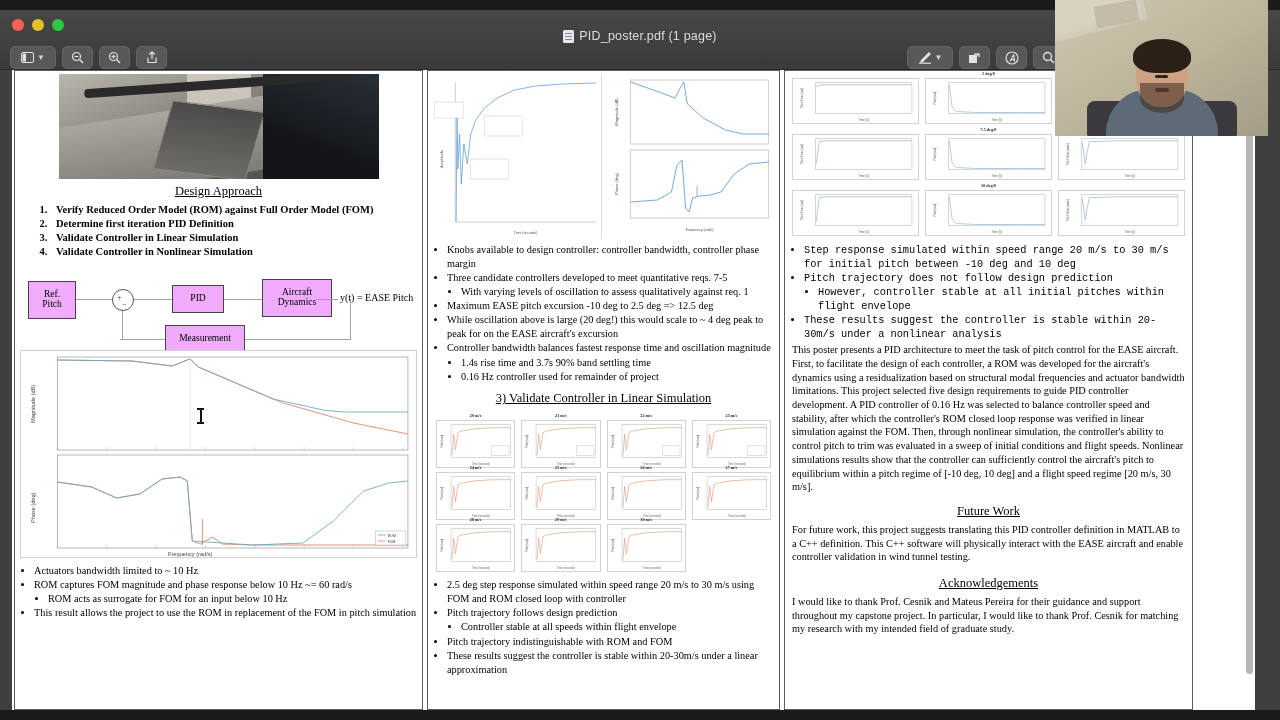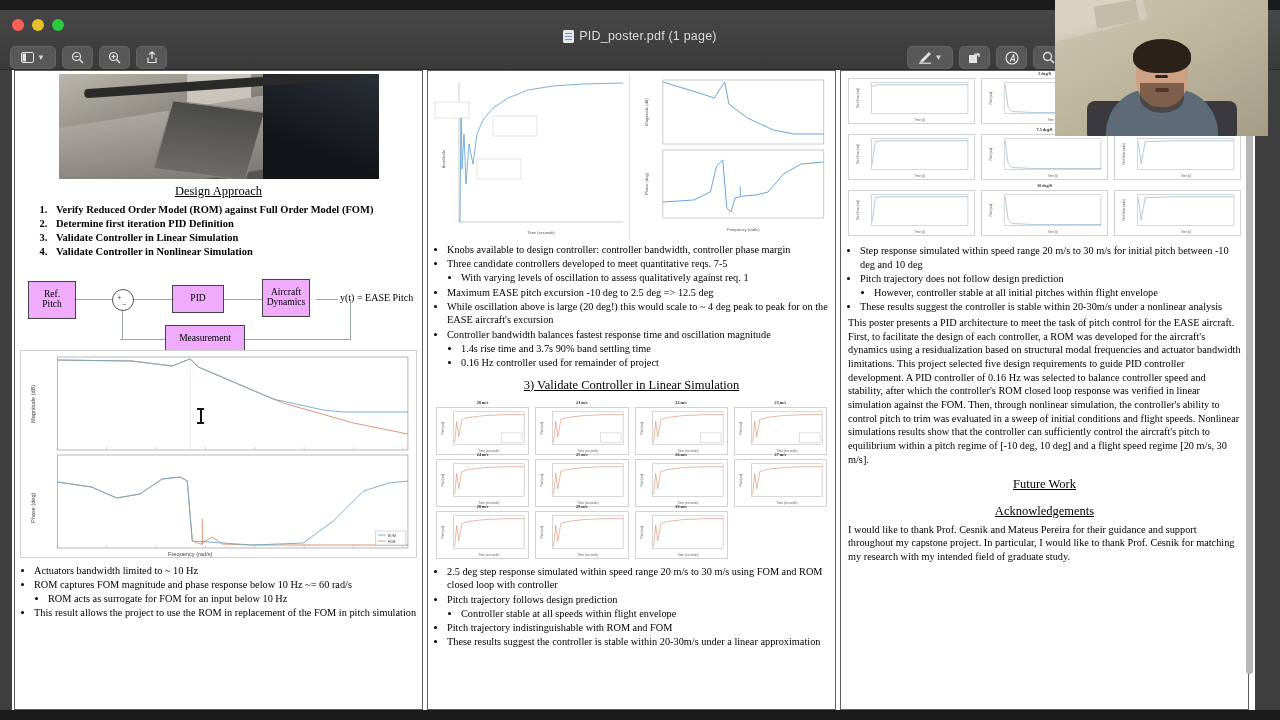--- a/index.html
+++ b/index.html
@@ -60,21 +60,21 @@
     position: absolute; left: 12px; top: 0; width: 1243px; height: 640px;
     background: #fff;
   }
   .cols { display: flex; height: 100%; padding: 0; }
   .col {
     border: 1px solid #5d5d5d; margin: 0 2px; padding: 3px 5px;
     font-family: "Liberation Serif", serif; color: #000;
     position: relative; overflow: hidden;
   }
   .col1 { width: 409px; }
-  .col2 { width: 409px; }
+  .col2 { width: 353px; }
   .col3 { width: 409px; }
 
   .sec-title {
     text-align: center; font-weight: normal; font-size: 12.5px;
     text-decoration: underline; margin: 5px 0 4px;
     font-family: "Liberation Serif", serif;
   }
   ol.approach { list-style: decimal; margin: 0 0 0 30px; font-size: 10.5px; line-height: 1.33; font-weight: bold; }
   ol.approach li { margin-bottom: 0px; padding-left: 6px; }
   ul.sub { list-style: square; margin: 0 0 0 18px; }
@@ -339,21 +339,21 @@
             <div class="bd">
               <div class="box" style="left:8px;  top:14px; width:48px; height:38px;">Ref.<br>Pitch</div>
               <div class="ln" style="left:56px; top:32px; width:36px; height:1px;"></div>
               <div class="circ" style="left:92px; top:22px;">
                 <span style="left:4px; top:3px;">+</span>
                   <span style="left:9px; top:10px;">−</span>
               </div>
               <div class="ln" style="left:114px; top:32px; width:38px; height:1px;"></div>
               <div class="box" style="left:152px; top:18px; width:52px; height:28px;">PID</div>
               <div class="ln" style="left:204px; top:32px; width:38px; height:1px;"></div>
-              <div class="box" style="left:242px; top:12px; width:48px; height:38px;">Aircraft<br>Dynamics</div>
+              <div class="box" style="left:242px; top:12px; width:70px; height:38px;">Aircraft<br>Dynamics</div>
               <div class="ln" style="left:296px; top:32px; width:22px; height:1px;"></div>
               <div class="lbl" style="left:320px; top:25px; font-size:10px;">y(t) = EASE Pitch</div>
               <div class="ln" style="left:330px; top:32px; width:1px; height:40px;"></div>
               <div class="ln" style="left:225px; top:72px; width:106px; height:1px;"></div>
               <div class="box" style="left:145px; top:58px; width:80px; height:28px;">Measurement</div>
               <div class="ln" style="left:100px; top:72px; width:45px; height:1px;"></div>
               <div class="ln" style="left:102px; top:44px; width:1px; height:28px;"></div>
             </div>
 
 
@@ -637,32 +637,33 @@
               <div class="mini" style="height:46px;">
                 <svg width="100%" height="100%" viewBox="0 0 124 46" preserveAspectRatio="none">
                     <rect width="124" height="46" fill="#fff"></rect>
                     <rect x="22" y="4" width="96" height="32" fill="none" stroke="#999" stroke-width="0.4"></rect>
                     <path d="M23,8 L26,30 L30,7 L60,6 L118,6" fill="none" stroke="#7ba7c7" stroke-width="0.6"></path>
                     <text x="70" y="44" font-size="3" fill="#666" font-family="Liberation Sans" text-anchor="middle">Time [s]</text>
                     <text x="10" y="20" font-size="3" fill="#666" font-family="Liberation Sans" transform="rotate(-90 10 20)" text-anchor="middle">Pitch Rate [rad/s]</text>
                   </svg></div>
             </div>
 
-            <ul class="b" style="margin-top:8px;">
+            <ul class="b" style="margin-top:8px;font-family:Liberation Mono, monospace;">
               <li>Step response simulated within speed range 20 m/s to 30 m/s for initial pitch between -10 deg and 10 deg</li>
               <li>Pitch trajectory does not follow design prediction</li>
               <ul>
                 <li>However, controller stable at all initial pitches within flight envelope</li>
               </ul>
               <li>These results suggest the controller is stable within 20-30m/s under a nonlinear analysis</li>
             </ul>
 
             <p style="font-size:10.3px; line-height:1.33; text-align:left; margin:2px 2px 0;">This poster presents a PID architecture to meet the task of pitch control for the EASE aircraft. First, to facilitate the design of each controller, a ROM was developed for the aircraft's dynamics using a residualization based on structural modal frequencies and actuator bandwidth limitations. This project selected five design requirements to guide PID controller development. A PID controller of 0.16 Hz was selected to balance controller speed and stability, after which the controller's ROM closed loop response was verified in linear simulation against the FOM. Then, through nonlinear simulation, the controller's ability to control pitch to trim was evaluated in a sweep of initial conditions  and flight speeds. Nonlinear simulations results show that the controller can sufficiently control the aircraft's pitch to equilibrium within a pitch regime of [-10 deg, 10 deg] and a flight speed regime [20 m/s, 30 m/s].</p>
 
             <div class="sec-title" style="margin-top:10px;">Future Work</div>
+            <p style="font-size:10.3px; line-height:1.33; margin:2px 2px 0;">For future work, this project suggests translating this PID controller definition in MATLAB to a C++ definition. This C++ software will physically interact with the EASE aircraft and enable controller validation in wind tunnel testing.</p>
 
             <div class="sec-title" style="margin-top:12px;">Acknowledgements</div>
             <p style="font-size:10.3px; line-height:1.33; margin:2px 2px 0;">I would like to thank Prof. Cesnik and Mateus Pereira for their guidance and support throughout my capstone project. In particular, I would like to thank Prof. Cesnik for matching my research with my intended field of graduate study.</p>
           </div>
 
         </div>
 
         <div class="scrollbar">
           <div class="thumb"></div>
         </div>

